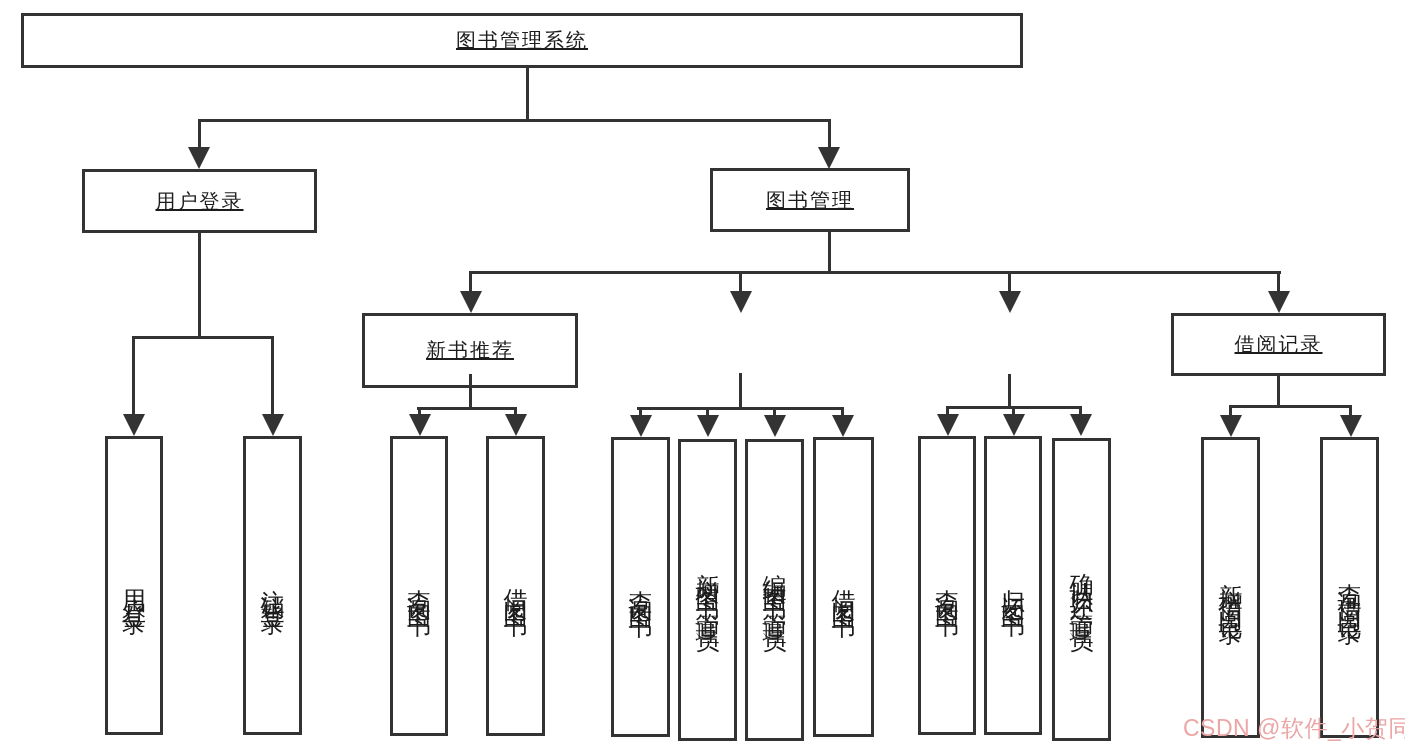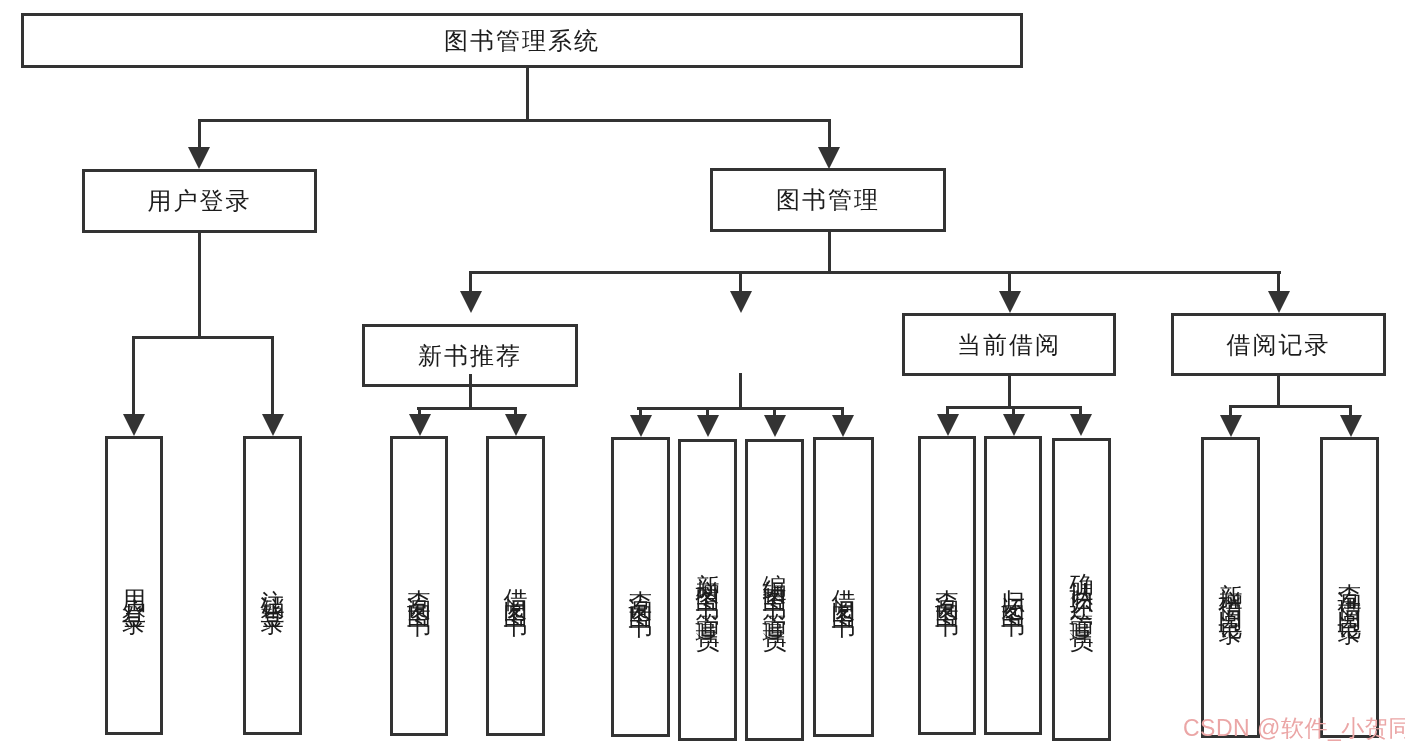--- a/index.html
+++ b/index.html
@@ -4,21 +4,21 @@
 <style>
   html,body{margin:0;padding:0;background:#fff;}
   .canvas{
     position:relative;width:1405px;height:747px;background:#ffffff;
     font-family:"Liberation Sans","DejaVu Sans",sans-serif;overflow:hidden;
   }
   .box{
     position:absolute;box-sizing:border-box;border:3px solid #333333;background:#ffffff;
     display:flex;align-items:center;justify-content:center;color:#1c1c1c;
   }
-  .lbl{font-size:24px;letter-spacing:2px;white-space:nowrap;}
+  .lbl{font-size:20px;letter-spacing:2px;white-space:nowrap;text-decoration:underline;}
   .vtext{
     writing-mode:vertical-rl;text-orientation:mixed;
     font-size:24px;letter-spacing:8px;color:#1c1c1c;white-space:nowrap;
   }
   .hl{position:absolute;height:3px;background:#333333;}
   .vl{position:absolute;width:3px;background:#333333;}
   .ah{
     position:absolute;width:0;height:0;
     border-left:11px solid transparent;border-right:11px solid transparent;
     border-top:22px solid #333333;
@@ -33,29 +33,26 @@
 
 <div class="canvas">
 
   <div class="box" style="left:21px;top:13px;width:1002px;height:55px">
     <span class="lbl">图书管理系统</span>
   </div>
 
   <div class="box" style="left:82px;top:169px;width:235px;height:64px">
     <span class="lbl">用户登录</span>
   </div>
-  <div class="box" style="left:710px;top:168px;width:236px;height:64px">
+  <div class="box" style="left:710px;top:168px;width:200px;height:64px">
     <span class="lbl">图书管理</span>
   </div>
 
-  <div class="box" style="left:362px;top:324px;width:216px;height:63px">
+  <div class="box" style="left:362px;top:313px;width:216px;height:75px">
     <span class="lbl">新书推荐</span>
-  </div>
-  <div class="box" style="left:902px;top:313px;width:214px;height:63px">
-    <span class="lbl">当前借阅</span>
   </div>
   <div class="box" style="left:1171px;top:313px;width:215px;height:63px">
     <span class="lbl">借阅记录</span>
   </div>
 
   <div class="box" style="left:105px;top:436px;width:58px;height:299px">
     <span class="vtext">用户登录</span>
   </div>
   <div class="box" style="left:243px;top:436px;width:59px;height:299px">
     <span class="vtext">注销登录</span>

